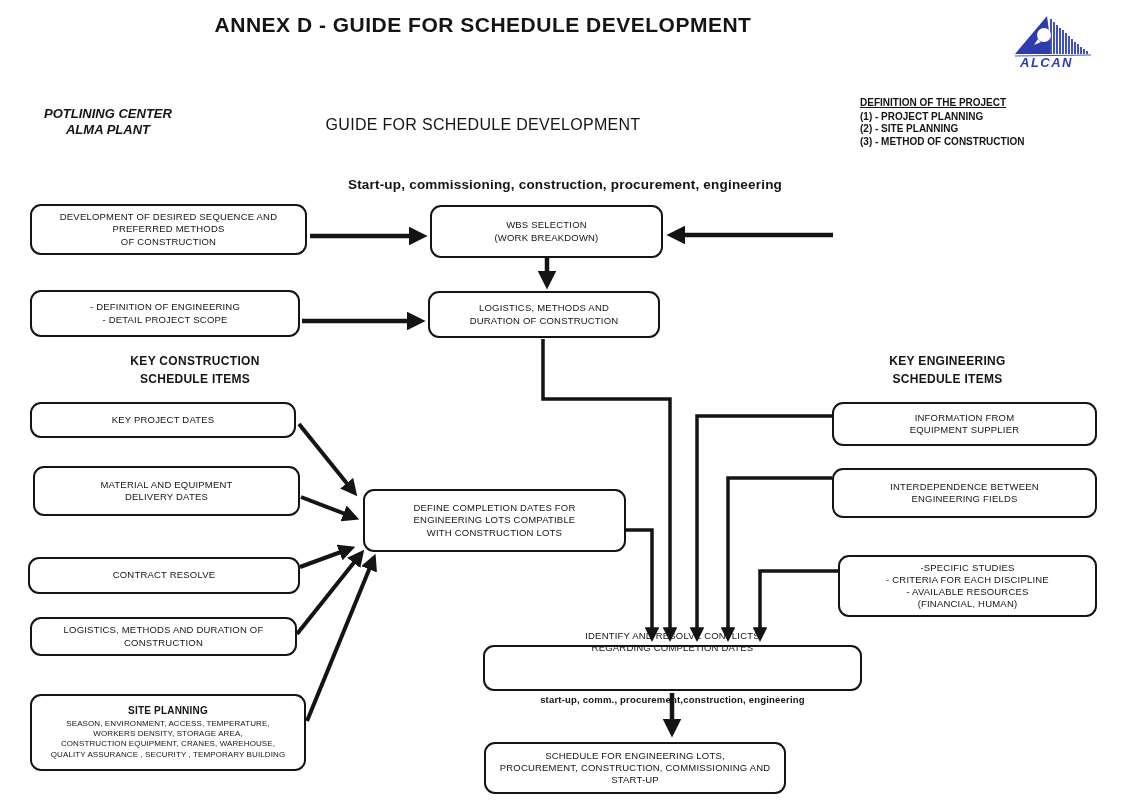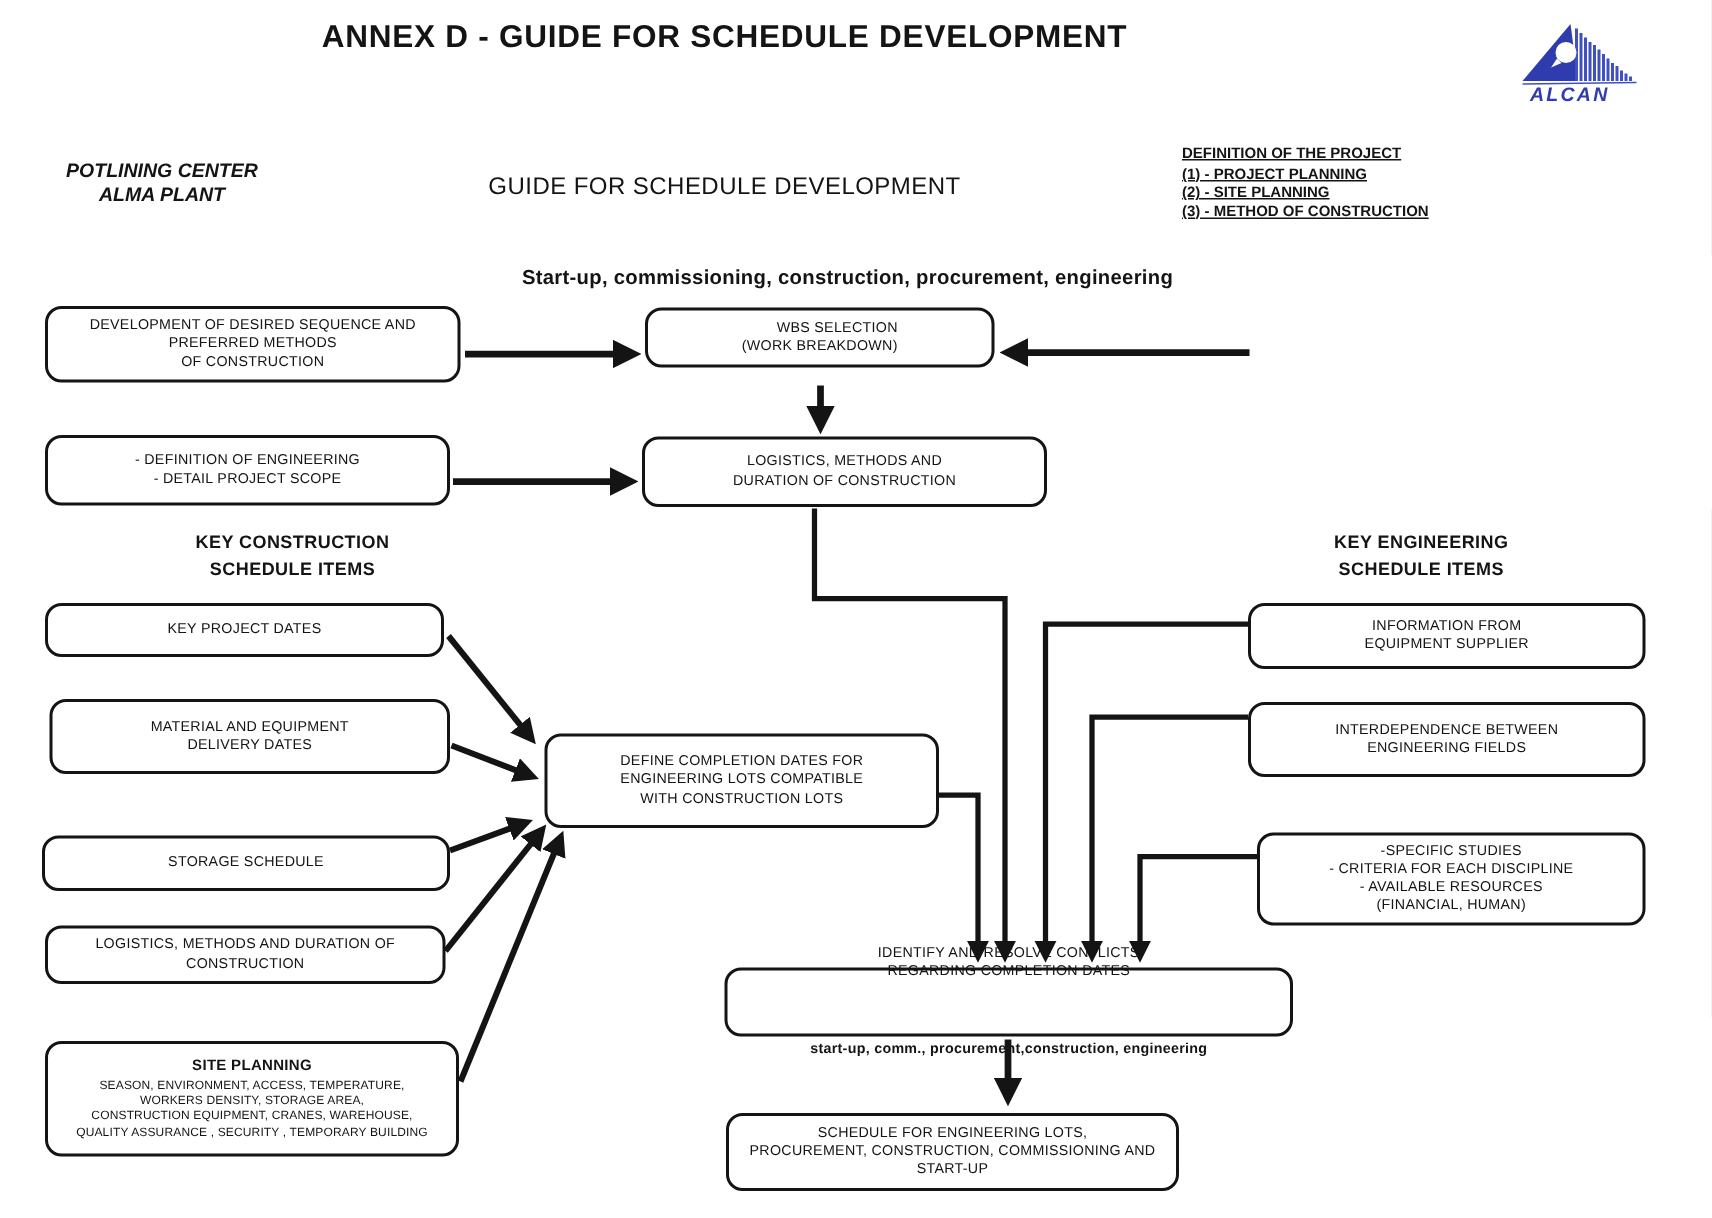--- a/index.html
+++ b/index.html
@@ -86,61 +86,61 @@
     <polygon points="27,25 23,31 30,28" fill="#ffffff"></polygon>
     <line x1="4" y1="42" x2="80" y2="41" stroke="#4150c0" stroke-width="1"></line>
     <text x="9" y="53" fill="#2e3cae" font-size="13" font-weight="bold" font-style="italic" letter-spacing="1.5">ALCAN</text>
   </svg>
 
   <div class="abs center plant pre" style="left:18px;top:106px;width:180px;">POTLINING CENTER
 ALMA PLANT</div>
 
   <div class="abs center subtitle" style="left:300px;top:116px;width:366px;">GUIDE FOR SCHEDULE DEVELOPMENT</div>
 
-  <div class="abs defblock" style="left:788px;top:97px;width:260px;text-decoration:underline;">
+  <div class="abs defblock" style="left:860px;top:97px;width:260px;">
     <span class="dh">DEFINITION OF THE PROJECT</span><br>
     <span>(1) - PROJECT PLANNING</span><br>
     <span>(2) - SITE PLANNING</span><br>
     <span>(3) - METHOD OF CONSTRUCTION</span>
   </div>
 
   <div class="abs center phases" style="left:280px;top:177px;width:570px;">Start-up, commissioning, construction, procurement, engineering</div>
 
   <div class="abs center colhead pre" style="left:95px;top:352px;width:200px;">KEY CONSTRUCTION
 SCHEDULE ITEMS</div>
   <div class="abs center colhead pre" style="left:845px;top:352px;width:205px;">KEY ENGINEERING
 SCHEDULE ITEMS</div>
 
   <div class="fbox" style="left:30px;top:204px;width:277px;height:51px;">
     <span class="pre">DEVELOPMENT OF DESIRED SEQUENCE AND
 PREFERRED METHODS
 OF CONSTRUCTION</span>
   </div>
-  <div class="fbox" style="left:430px;top:205px;width:233px;height:40px;text-align:right;">
+  <div class="fbox" style="left:430px;top:205px;width:233px;height:53px;">
     <span class="pre">WBS SELECTION
 (WORK BREAKDOWN)</span>
   </div>
   <div class="fbox" style="left:30px;top:290px;width:270px;height:47px;">
     <span class="pre">- DEFINITION OF ENGINEERING
 - DETAIL PROJECT SCOPE</span>
   </div>
-  <div class="fbox" style="left:428px;top:291px;width:270px;height:47px;">
+  <div class="fbox" style="left:428px;top:291px;width:232px;height:47px;">
     <span class="pre">LOGISTICS, METHODS AND
 DURATION OF CONSTRUCTION</span>
   </div>
 
   <div class="fbox" style="left:30px;top:402px;width:266px;height:36px;">
     <span class="pre">KEY PROJECT DATES</span>
   </div>
   <div class="fbox" style="left:33px;top:466px;width:267px;height:50px;">
     <span class="pre">MATERIAL AND EQUIPMENT
 DELIVERY DATES</span>
   </div>
   <div class="fbox" style="left:28px;top:557px;width:272px;height:37px;">
-    <span class="pre">STORAGE SCHEDULE</span>
+    <span class="pre">CONTRACT RESOLVE</span>
   </div>
   <div class="fbox" style="left:30px;top:617px;width:267px;height:39px;">
     <span class="pre">LOGISTICS, METHODS AND DURATION OF
 CONSTRUCTION</span>
   </div>
   <div class="fbox" style="left:363px;top:489px;width:263px;height:63px;">
     <span class="pre">DEFINE COMPLETION DATES FOR
 ENGINEERING LOTS COMPATIBLE
 WITH CONSTRUCTION  LOTS</span>
   </div>

